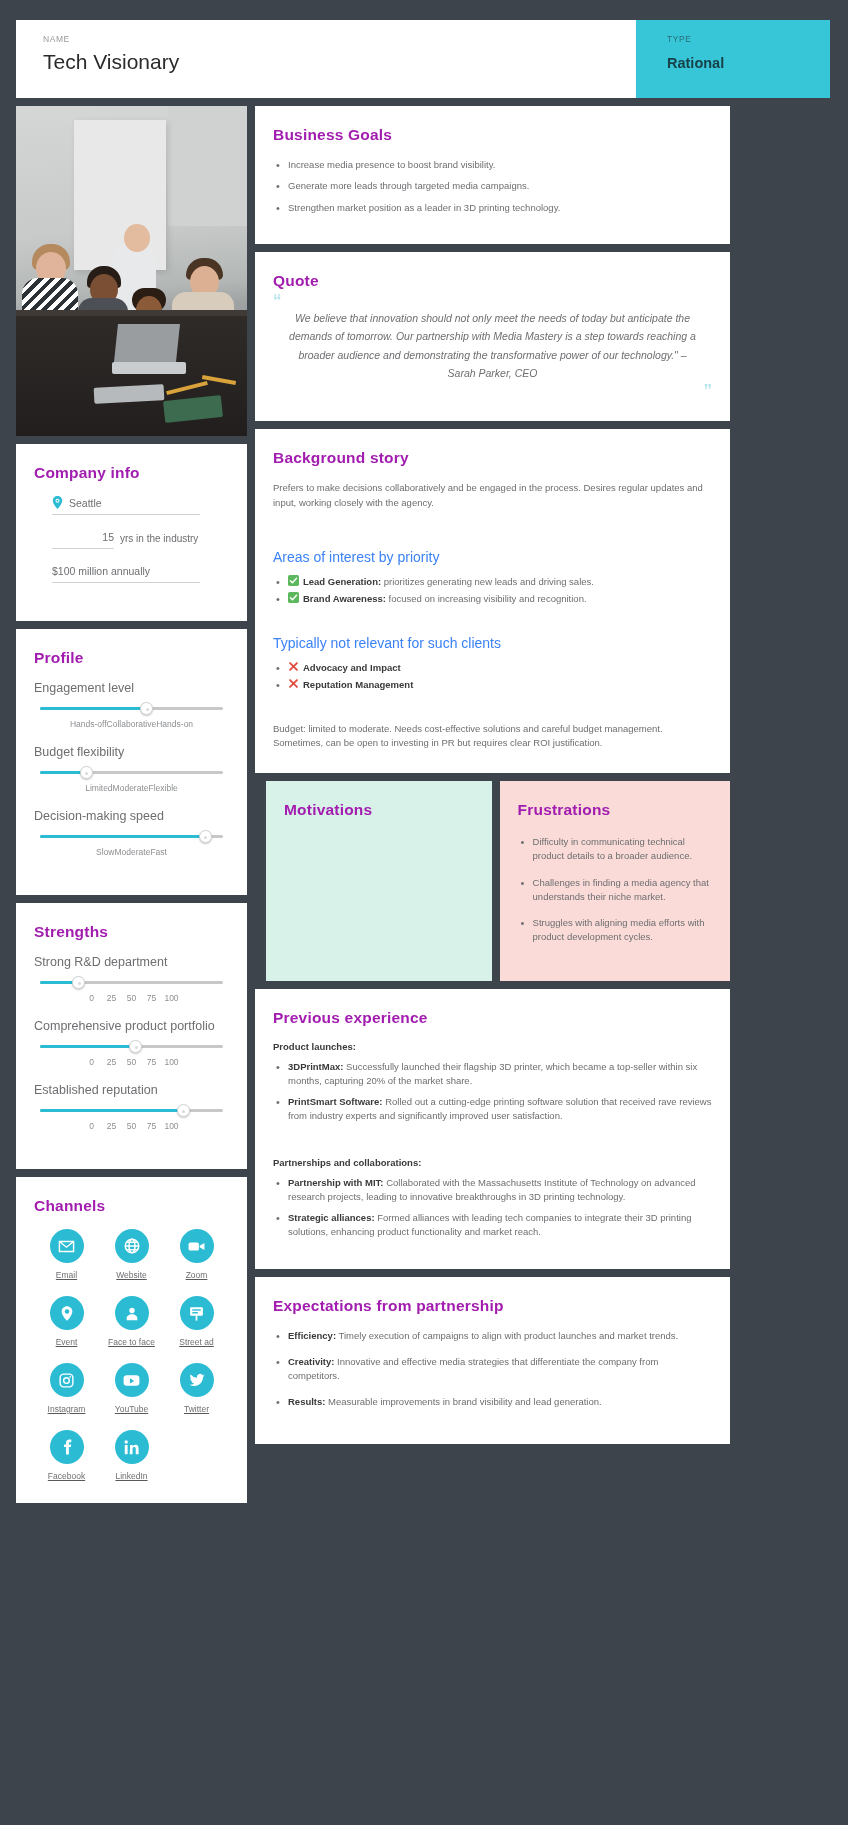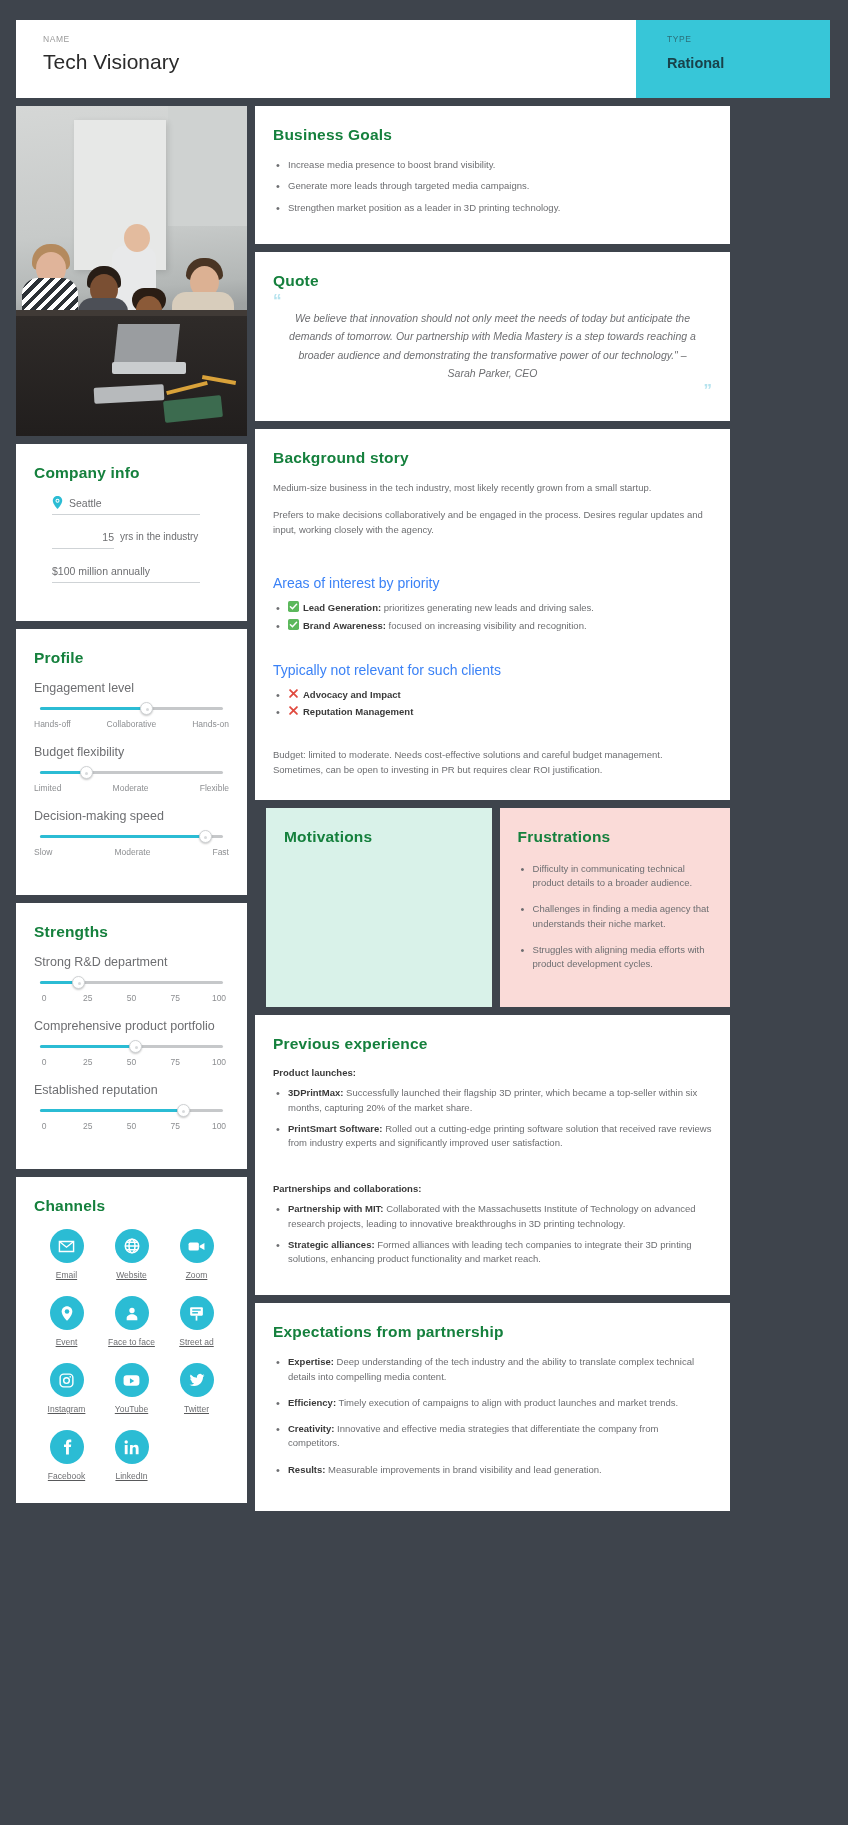--- a/index.html
+++ b/index.html
@@ -21,21 +21,21 @@
   .name-value { font-size: 21px; color: #2b2b2b; font-weight: 400; }
   .type-value { font-size: 14.5px; font-weight: bold; color: #18424a; margin-top: 11px; }
 
   
   .body { display: flex; gap: 8px; align-items: flex-start; }
   .col-left { width: 231px; display: flex; flex-direction: column; gap: 8px; }
   .col-right { width: 475px; display: flex; flex-direction: column; gap: 8px; }
 
   .card { background: #fff; }
   .card-pad { padding: 20px 18px 22px 18px; }
-  h2 { font-size: 15.5px; font-weight: bold; color: #15803d; letter-spacing: .2px; margin-bottom: 14px; }
+  h2 { font-size: 15.5px; font-weight: bold; color: #a21caf; letter-spacing: .2px; margin-bottom: 14px; }
   h3 { font-size: 14px; font-weight: 400; color: #3b82f6; margin-bottom: 10px; }
   h4 { font-size: 9.5px; font-weight: bold; color: #3a3a3a; margin-bottom: 8px; }
 
   
   .photo { width: 231px; height: 330px; position: relative; overflow: hidden; background: #b9bcc0; }
   .ph-wall { position: absolute; inset: 0; background: linear-gradient(175deg,#d5d7d6 0%,#c7cac9 38%,#b3b7b6 55%,#9ea2a2 62%,#8e9291 100%); }
   .ph-panel { position: absolute; left: 58px; top: 14px; width: 92px; height: 150px; background: #e7e8e7; box-shadow: 2px 2px 6px rgba(0,0,0,.12); }
   .ph-panel2 { position: absolute; left: 152px; top: 0; width: 80px; height: 120px; background: #cfd2d1; }
   .ph-desk { position: absolute; left: 0; bottom: 0; width: 231px; height: 120px; background: linear-gradient(180deg,#2f2b29 0%,#211e1d 100%); }
   .ph-desk-edge { position: absolute; left: 0; bottom: 118px; width: 231px; height: 8px; background: #403a36; }
@@ -57,36 +57,36 @@
   .p3body { left: 108px; top: 214px; width: 48px; height: 86px; background: #c9a437; border-radius: 12px 12px 4px 4px; }
   .p3head { left: 120px; top: 190px; width: 26px; height: 29px; background: #8b5a38; }
   .p3hair { left: 116px; top: 182px; width: 34px; height: 24px; background: #2a1d14; border-radius: 16px; }
   .p4body { left: 156px; top: 186px; width: 62px; height: 118px; background: #d8cdbc; border-radius: 14px 14px 4px 4px; }
   .p4head { left: 174px; top: 160px; width: 29px; height: 32px; background: #dcb193; }
   .p4hair { left: 170px; top: 152px; width: 37px; height: 22px; background: #4a3524; border-radius: 18px 18px 5px 5px; }
   .p5body { left: 96px; top: 140px; width: 44px; height: 70px; background: #e8e9ea; border-radius: 12px; }
   .p5head { left: 108px; top: 118px; width: 26px; height: 28px; background: #e3bb9e; }
 
   
-  .ci-row { display: flex; align-items: flex-start; gap: 6px; margin-left: 18px; margin-bottom: 16px; }
+  .ci-row { display: flex; align-items: flex-end; gap: 6px; margin-left: 18px; margin-bottom: 16px; }
   .ci-field { border-bottom: 1px solid #cfd3d6; padding-bottom: 5px; font-size: 10.5px; color: #6d6e71; display: flex; align-items: center; gap: 6px; }
   .ci-field.wide { width: 148px; }
   .ci-field.num { width: 62px; justify-content: flex-end; }
   .ci-field.money { width: 148px; }
   .ci-unit { font-size: 10px; color: #6d6e71; padding-bottom: 5px; }
   .pin { width: 11px; height: 13px; flex: none; }
 
   
   .slider-block { margin-bottom: 16px; }
   .slider-label { font-size: 12.5px; color: #6d6e71; margin-bottom: 12px; }
   .track { position: relative; height: 3px; background: #c6c8ca; border-radius: 2px; margin: 0 6px 9px 6px; }
   .fill { position: absolute; left: 0; top: 0; height: 3px; background: #2bbcd4; border-radius: 2px; }
   .knob { position: absolute; top: -5px; width: 13px; height: 13px; margin-left: -6px; border-radius: 50%; background: #fff; border: 1px solid #cfd2d4; box-shadow: 0 1px 2px rgba(0,0,0,.22); }
   .knob::after { content: ""; position: absolute; left: 4.5px; top: 4.5px; width: 3px; height: 3px; border-radius: 50%; background: #d8dadc; }
-  .scale { display: flex; justify-content: space-between; font-size: 8.5px; color: #8d8f92; }
+  .scale { display: flex; justify-content: center; font-size: 8.5px; color: #8d8f92; }
   .scale.num span { width: 20px; text-align: center; }
   .scale.num { padding: 0 0px; }
 
   
   .ch-grid { display: grid; grid-template-columns: repeat(3,1fr); row-gap: 16px; margin-top: 4px; }
   .ch-item { display: flex; flex-direction: column; align-items: center; text-decoration: underline; }
   .ch-circle { width: 34px; height: 34px; border-radius: 50%; background: #2bbcd4; display: flex; align-items: center; justify-content: center; color: #fff; }
   .ch-label { font-size: 8.5px; color: #6d6e71; margin-top: 7px; }
 
   
@@ -394,21 +394,20 @@
 
       <div class="card card-pad">
         <h2 style="margin-bottom:2px">Quote</h2>
         <div class="quote-mark">“</div>
         <div class="quote-text">We believe that innovation should not only meet the needs of today but anticipate the demands of tomorrow. Our partnership with Media Mastery is a step towards reaching a broader audience and demonstrating the transformative power of our technology." – Sarah Parker, CEO</div>
         <div class="quote-mark end">”</div>
       </div>
 
       <div class="card card-pad">
         <h2>Background story</h2>
-        <div class="para">Medium-size business in the tech industry, most likely recently grown from a small startup.</div>
         <div class="para">Prefers to make decisions collaboratively and be engaged in the process. Desires regular updates and input, working closely with the agency.</div>
         <div class="gap"></div>
         <h3>Areas of interest by priority</h3>
         <ul class="bul tight" id="areas-list">
             <li><svg class="mark" viewBox="0 0 16 16">
                 <rect width="16" height="16" rx="2.5" fill="#5cb85c"></rect>
                 <path d="M3.5 8.3l3 3 6-6.6" fill="none" stroke="#fff" stroke-width="2.1" stroke-linecap="round"></path>
               </svg><b>Lead Generation:</b> prioritizes generating new leads and driving sales.</li>
             <li><svg class="mark" viewBox="0 0 16 16">
                 <rect width="16" height="16" rx="2.5" fill="#5cb85c"></rect>
@@ -454,21 +453,20 @@
         <h4>Partnerships and collaborations:</h4>
         <ul class="bul" id="prev2-list">
             <li><b>Partnership with MIT:</b> Collaborated with the Massachusetts Institute of Technology on advanced research projects, leading to innovative breakthroughs in 3D printing technology.</li>
             <li><b>Strategic alliances:</b> Formed alliances with leading tech companies to integrate their 3D printing solutions, enhancing product functionality and market reach.</li>
           </ul>
       </div>
 
       <div class="card card-pad">
         <h2>Expectations from partnership</h2>
         <ul class="bul loose" id="expect-list">
-            <li><b>Expertise:</b> Deep understanding of the tech industry and the ability to translate complex technical details into compelling media content.</li>
             <li><b>Efficiency:</b> Timely execution of campaigns to align with product launches and market trends.</li>
             <li><b>Creativity:</b> Innovative and effective media strategies that differentiate the company from competitors.</li>
             <li><b>Results:</b> Measurable improvements in brand visibility and lead generation.</li>
           </ul>
       </div>
 
     </div>
   </div>
 </div>
 

